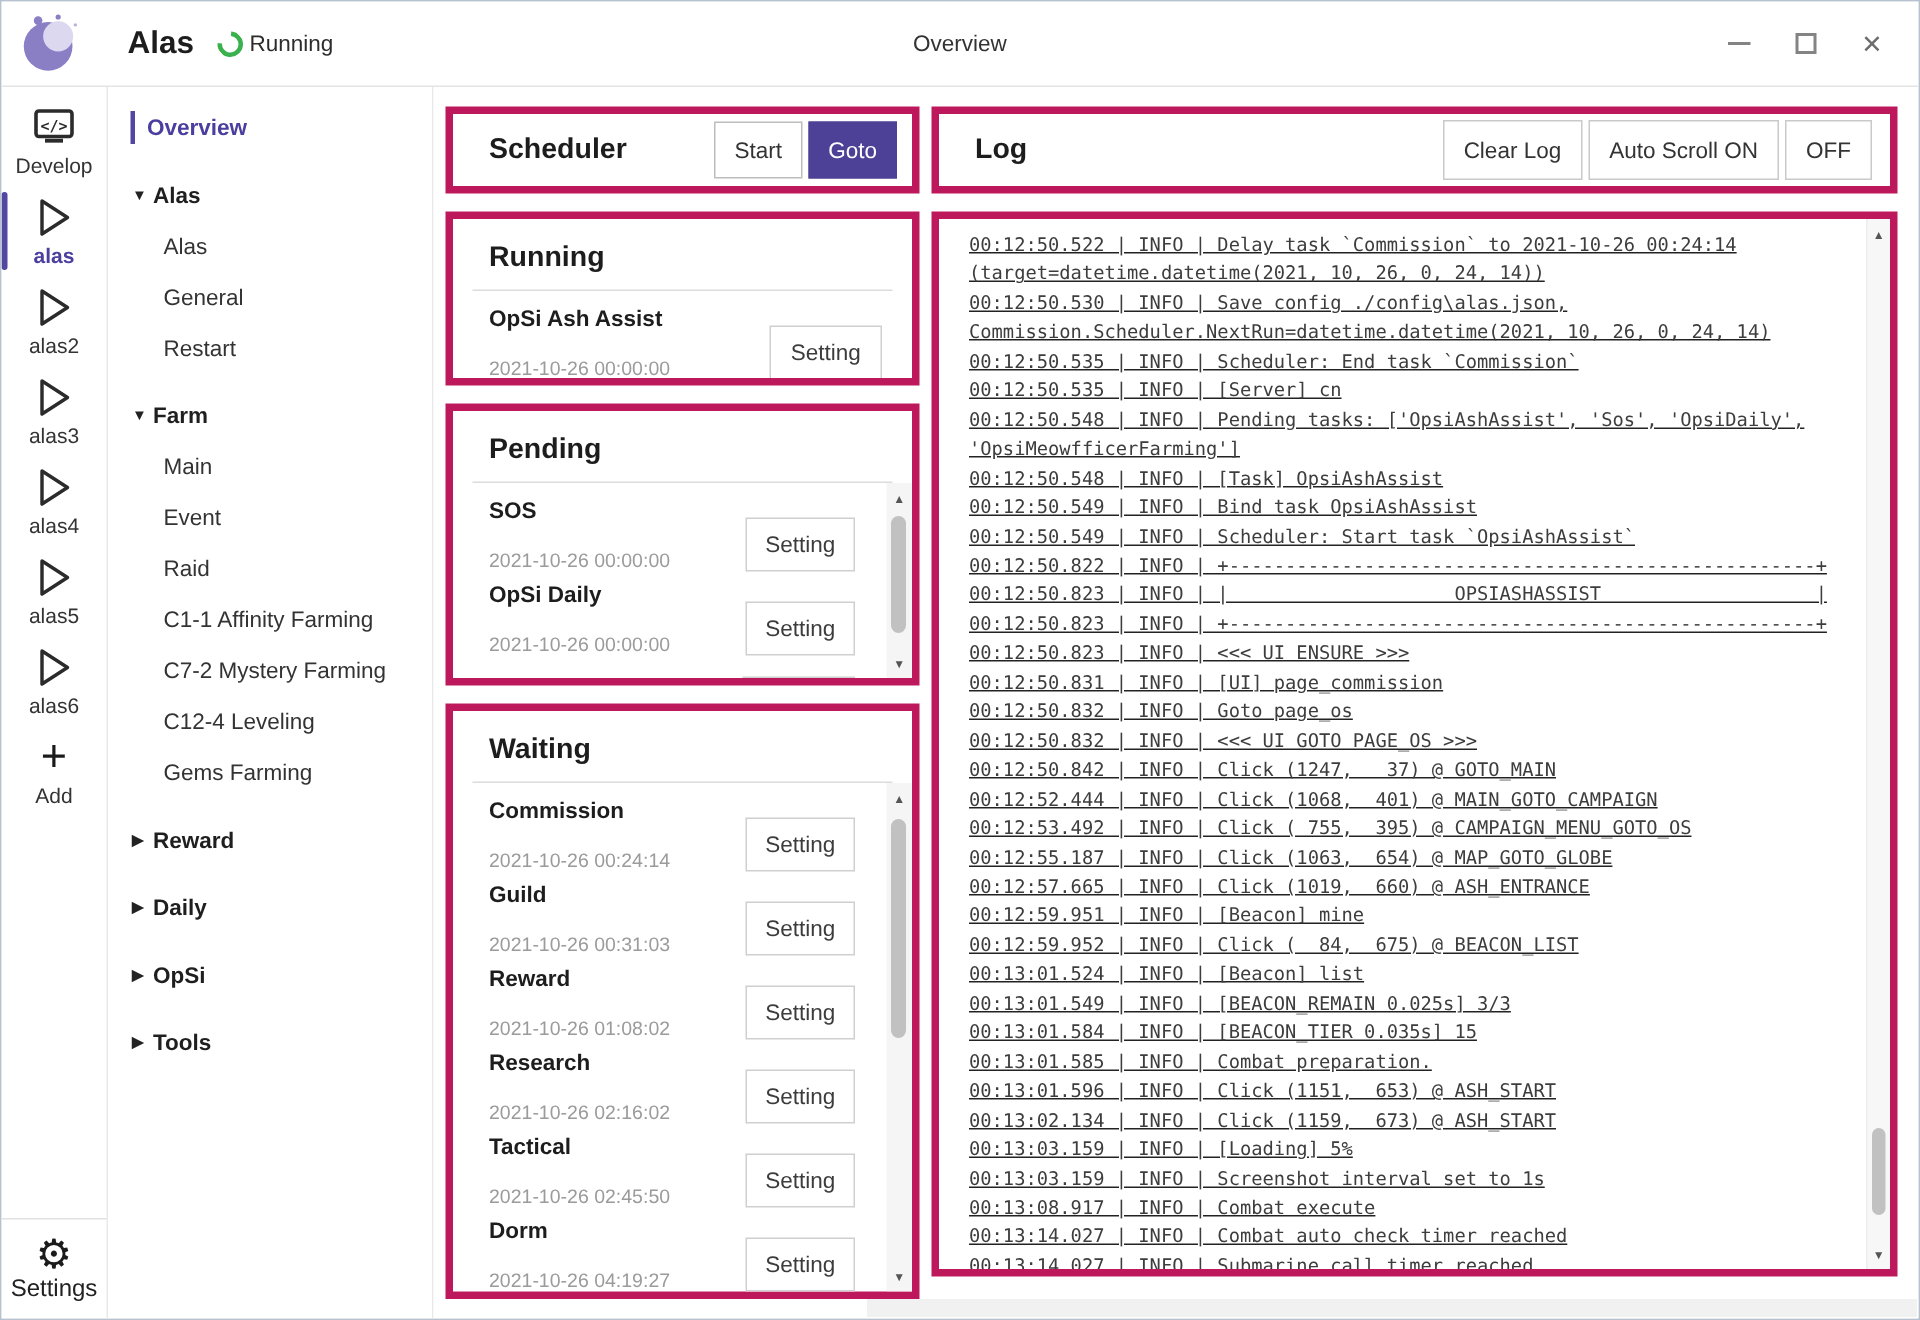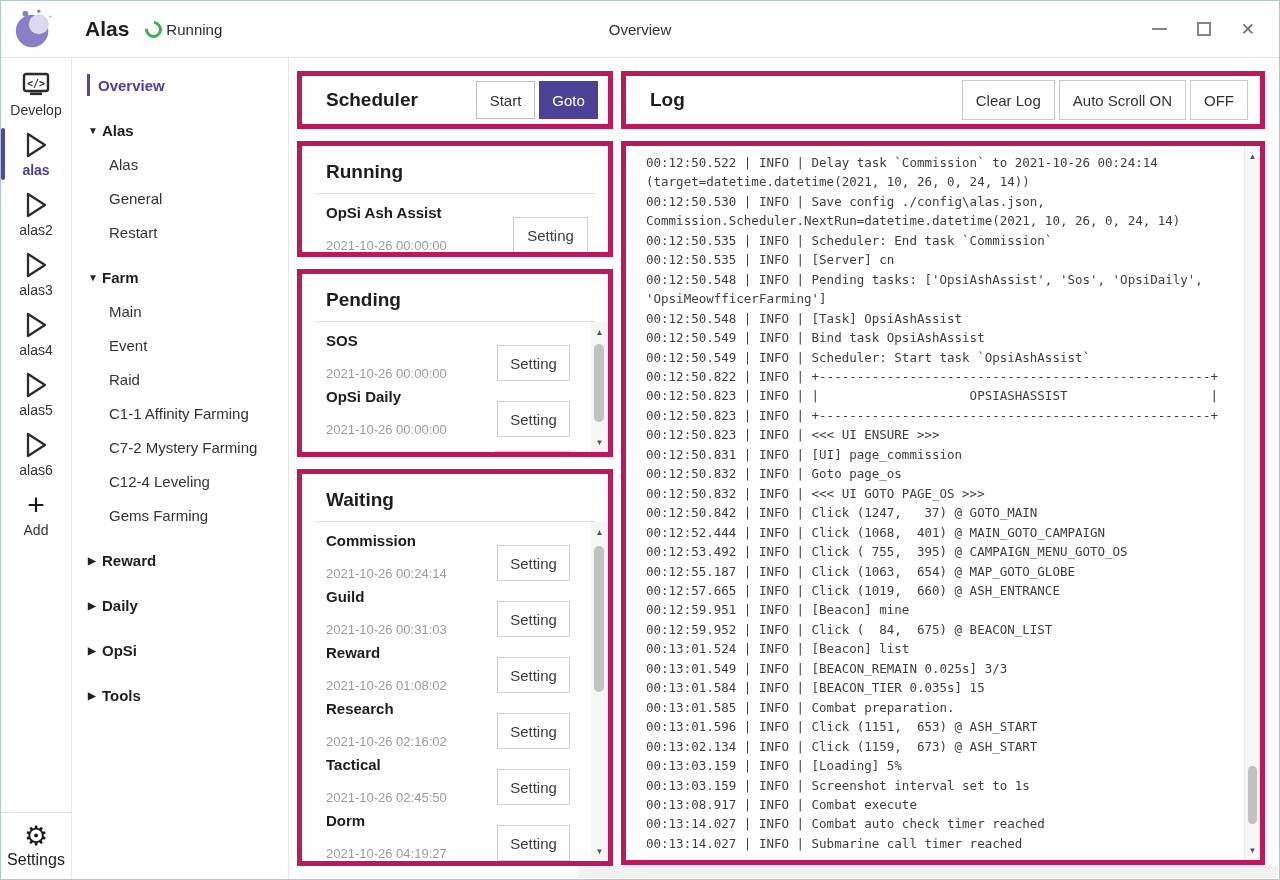--- a/index.html
+++ b/index.html
@@ -92,21 +92,21 @@
   
   .vscroll { position:absolute; top:0; bottom:0; right:0; width:17px; background:#f5f5f5; }
   .vs-arrow { position:absolute; left:0; right:0; height:16px; display:flex; align-items:center;
               justify-content:center; font-size:8px; color:#555; }
   .vs-up { top:2px; } .vs-down { bottom:2px; }
   .vs-thumb { position:absolute; left:3px; width:10px; background:#c1c1c1; border-radius:5px; }
 
   .gap12 { height:12px; flex:none; }
 
   
-  .log-body { flex:1; position:relative; margin-bottom:14px; overflow:hidden; }
+  .log-body { flex:1; position:relative; margin-bottom:28px; overflow:hidden;text-decoration:underline; }
   .log-pre { font-family:"DejaVu Sans Mono", monospace; font-size:12.5px; line-height:19.45px;
              color:#3d3d3d; white-space:pre; padding:7px 4px 0 20px; }
   .log-scroll { width:16px; background:#f7f7f7; border-left:1px solid #ededed; }
 
   
   .hscroll { position:absolute; left:289px; right:1px; bottom:1px; height:12px; background:#f1f1f1; }
 
   
   .tri { display:block; }
 </style>

